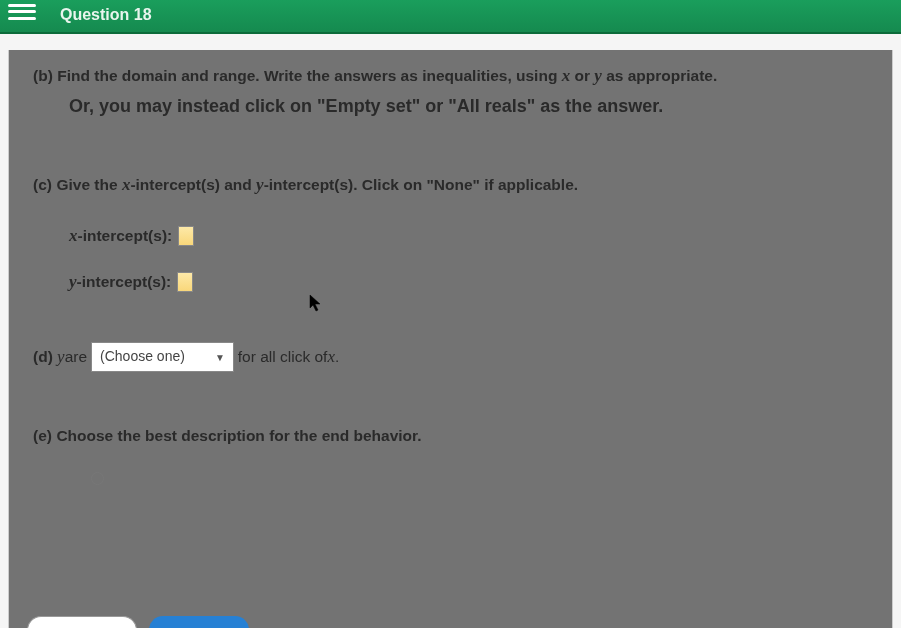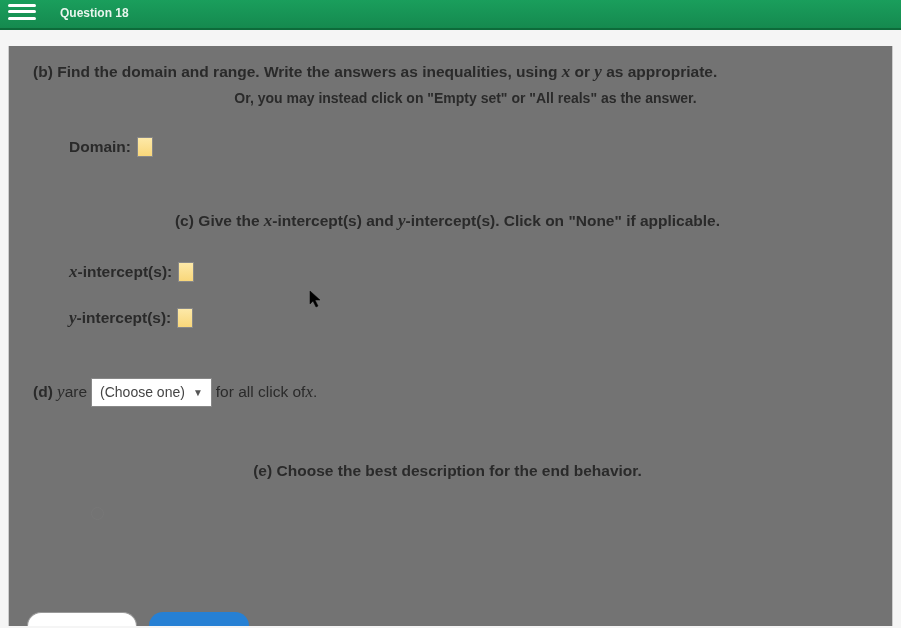--- a/index.html
+++ b/index.html
@@ -12,21 +12,21 @@
       background: #f5f5f5;
       width: 901px;
       height: 628px;
       overflow: hidden;
       position: relative;
     }
     .header-bar {
       background: linear-gradient(to bottom, #1a9e5c, #158a4f);
       color: #e8f5ed;
       padding: 6px 60px 8px;
-      font-size: 12px;
+      font-size: 16px;
       font-weight: bold;
       display: flex;
       align-items: center;
       border-bottom: 2px solid #0d6b3a;
     }
     .hamburger {
       position: absolute;
       left: 8px;
       top: 2px;
       width: 28px;
@@ -67,23 +67,22 @@
     }
     .part-row {
       position: relative;
       margin-left: -36px;
       line-height: 1.7;
     }
     .part-text-line2 {
       margin-left: 0px;
       font-weight: bold;
       color: #2a2a2a;
-      font-size: 14px;
+      font-size: 18px;
       line-height: 1.7;
-      text-align: center;
     }
     .sub-item {
       margin-top: 26px;
       margin-left: 0px;
       font-weight: bold;
       color: #2a2a2a;
       font-size: 15.5px;
       display: flex;
       align-items: center;
     }
@@ -107,20 +106,21 @@
       align-items: center;
       border: 1px solid #888;
       background: #fff;
       padding: 2px 8px;
       font-size: 14px;
       color: #444;
       font-weight: normal;
       cursor: pointer;
       margin: 0 4px;
       vertical-align: middle;
+      gap: 22px;
     }
     .dropdown-arrow {
       margin-left: 8px;
       font-size: 10px;
       color: #555;
     }
     .radio-option {
       margin-top: 22px;
       margin-left: 22px;
       display: flex;
@@ -133,21 +133,20 @@
       width: 13px;
       height: 13px;
       border: 1.5px solid #777;
       border-radius: 50%;
       margin-right: 6px;
       flex-shrink: 0;
       cursor: pointer;
     }
     .part-c, .part-d, .part-e {
       margin-top: 50px;
-      text-align: center;
     }
     .serif-zero {
       font-family: 'Times New Roman', serif;
       font-size: 17px;
     }
     .cursor-arrow {
       position: absolute;
       left: 300px;
       top: 244px;
       font-size: 18px;
@@ -193,24 +192,20 @@
 
   <div class="part">
     <div class="part-row">
       <span class="part-label">(b)</span>
       <span class="part-text">
         <span>Find the domain and range. Write the answers as inequalities, using </span><span class="italic-var">x</span><span> or </span><span class="italic-var">y</span><span> as appropriate.</span>
       </span>
     </div>
     <div class="part-text-line2">Or, you may instead click on "Empty set" or "All reals" as the answer.</div>
 
-    <div class="sub-item">
-      <span>Domain:</span>
-      <span class="input-box"></span>
-    </div>
   </div>
 
   <div class="part part-c">
     <div class="part-row">
       <span class="part-label">(c)</span>
       <span class="part-text">
         <span>Give the </span><span class="italic-var">x</span><span>-intercept(s) and </span><span class="italic-var">y</span><span>-intercept(s). Click on "None" if applicable.</span>
       </span>
     </div>
 

